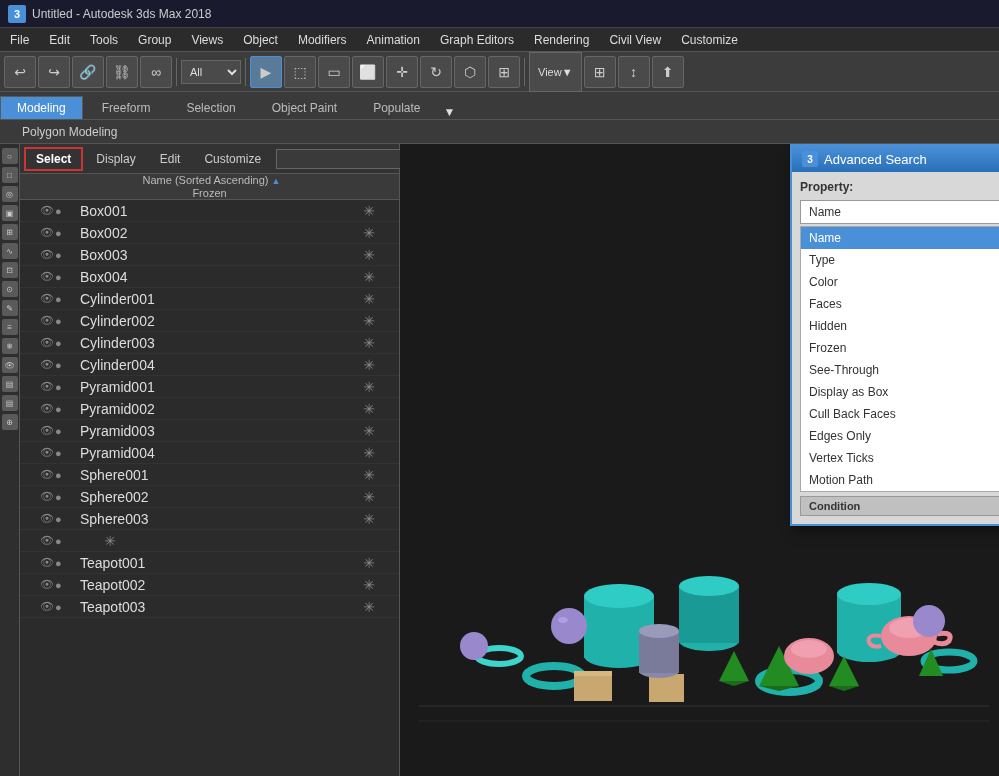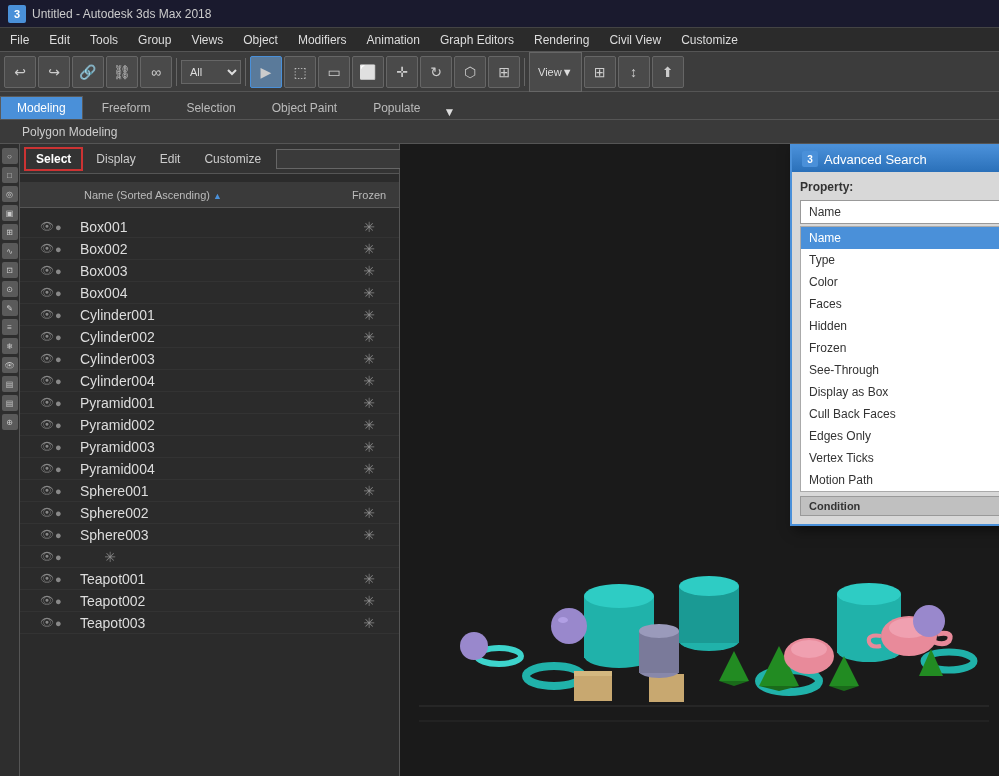--- a/index.html
+++ b/index.html
@@ -153,21 +153,20 @@
       font-size: 8px; color: #ccc;
     }
 
     
     #scene-panel {
       width: 380px;
       background: #2b2b2b;
       display: flex;
       flex-direction: column;
       border-right: 1px solid #555;
-      gap: 8px;
     }
 
     
     #scene-toolbar {
       background: #333;
       height: 30px;
       display: flex;
       align-items: center;
       padding: 0 4px;
       gap: 2px;
@@ -206,20 +205,21 @@
 
     
     #scene-list-header {
       background: #3a3a3a;
       height: 26px;
       display: flex;
       align-items: center;
       border-bottom: 1px solid #555;
       font-size: 11px;
       color: #bbb;
+      flex-direction: column;
     }
     .col-expander { width: 20px; }
     .col-icon { width: 40px; }
     .col-name { flex: 1; padding-left: 4px; }
     .col-frozen { width: 60px; text-align: center; }
     .sort-arrow { font-size: 9px; color: #4a90d9; }
 
     
     #scene-list {
       flex: 1;

